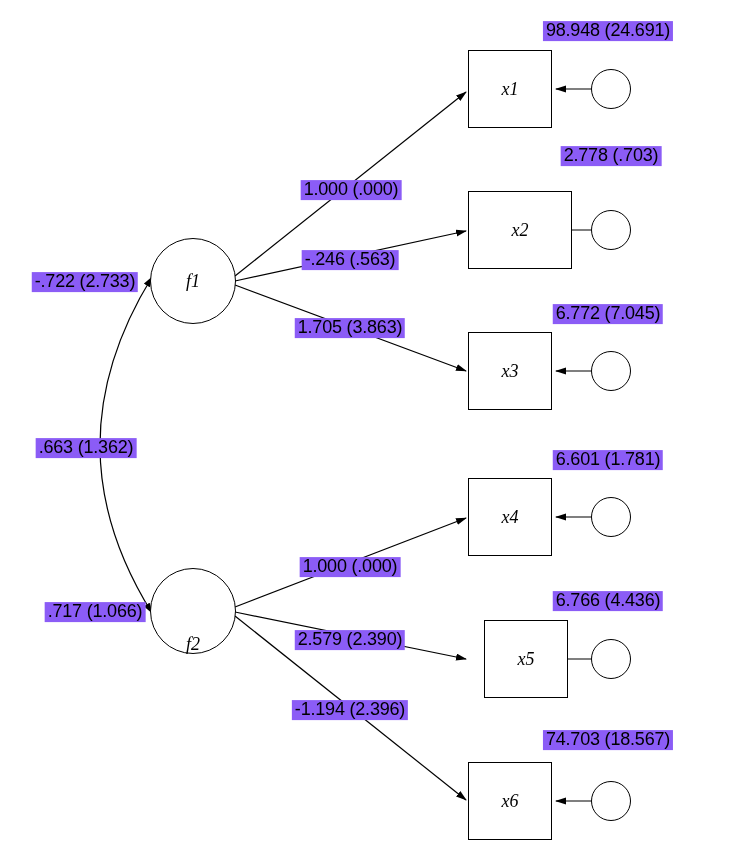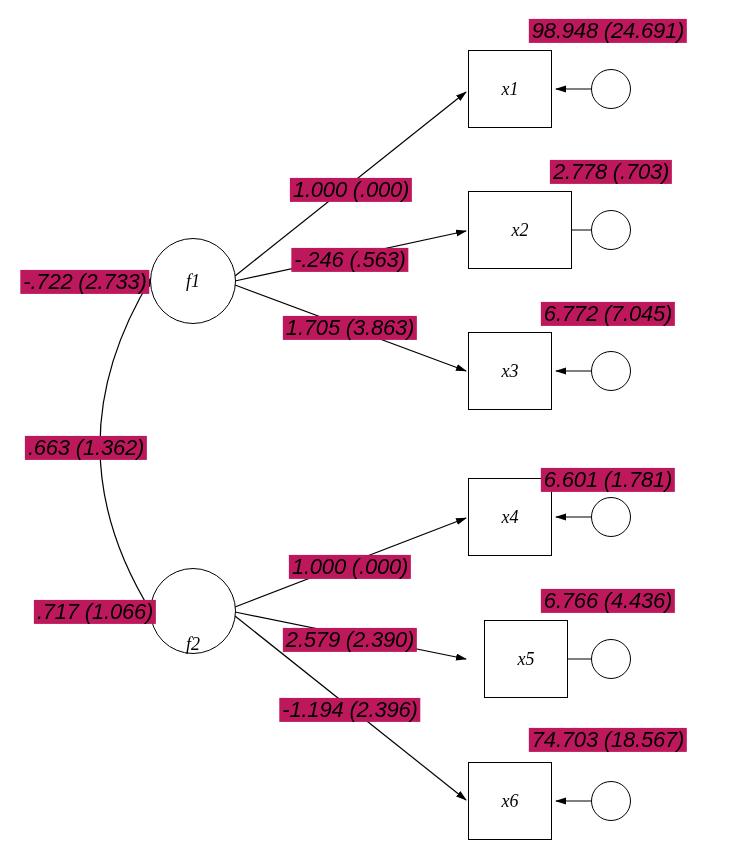--- a/index.html
+++ b/index.html
@@ -30,26 +30,25 @@
   .node-label {
     font-family: "Liberation Serif", serif;
     font-style: italic;
     font-size: 18px;
     line-height: 1;
   }
   .lbl {
     position: absolute;
     transform: translate(-50%, -50%);
     white-space: nowrap;
-    background: #be185d;
+    background: #8b5cf6;
     padding: 0 3px;
-    font-size: 22px;
+    font-size: 18px;
     letter-spacing: -0.2px;
     line-height: 1.1;
-    font-style: italic;
   }
 </style>
 </head>
 <body>
 
 <div class="canvas">
 
   <svg class="edges" viewBox="0 0 740 852" xmlns="http://www.w3.org/2000/svg">
     <defs>
       <marker id="arrE" orient="auto" markerWidth="11" markerHeight="8" refX="10" refY="3.5" markerUnits="userSpaceOnUse">
@@ -105,23 +104,23 @@
   </div>
 
   <div class="node circle" style="left:591px; top:69px;  width:40px; height:40px;"></div>
   <div class="node circle" style="left:591px; top:210px; width:40px; height:40px;"></div>
   <div class="node circle" style="left:591px; top:351px; width:40px; height:40px;"></div>
   <div class="node circle" style="left:591px; top:497px; width:40px; height:40px;"></div>
   <div class="node circle" style="left:591px; top:639px; width:40px; height:40px;"></div>
   <div class="node circle" style="left:591px; top:781px; width:40px; height:40px;"></div>
 
   <div class="lbl" style="left:608px; top:31px;">98.948 (24.691)</div>
-  <div class="lbl" style="left:611px; top:172px;text-align:center;">2.778 (.703)</div>
+  <div class="lbl" style="left:611px; top:156px;text-align:center;">2.778 (.703)</div>
   <div class="lbl" style="left:608px; top:314px;">6.772 (7.045)</div>
-  <div class="lbl" style="left:608px; top:460px;margin-top:20px;">6.601 (1.781)</div>
+  <div class="lbl" style="left:608px; top:460px;">6.601 (1.781)</div>
   <div class="lbl" style="left:608px; top:601px;">6.766 (4.436)</div>
   <div class="lbl" style="left:608px; top:740px;">74.703 (18.567)</div>
 
   <div class="lbl" style="left:351px; top:190px;">1.000 (.000)</div>
   <div class="lbl" style="left:350px; top:260px;">-.246 (.563)</div>
   <div class="lbl" style="left:350px; top:328px;">1.705 (3.863)</div>
   <div class="lbl" style="left:350px; top:567px;">1.000 (.000)</div>
   <div class="lbl" style="left:350px; top:640px;">2.579 (2.390)</div>
   <div class="lbl" style="left:350px; top:710px;">-1.194 (2.396)</div>
 

